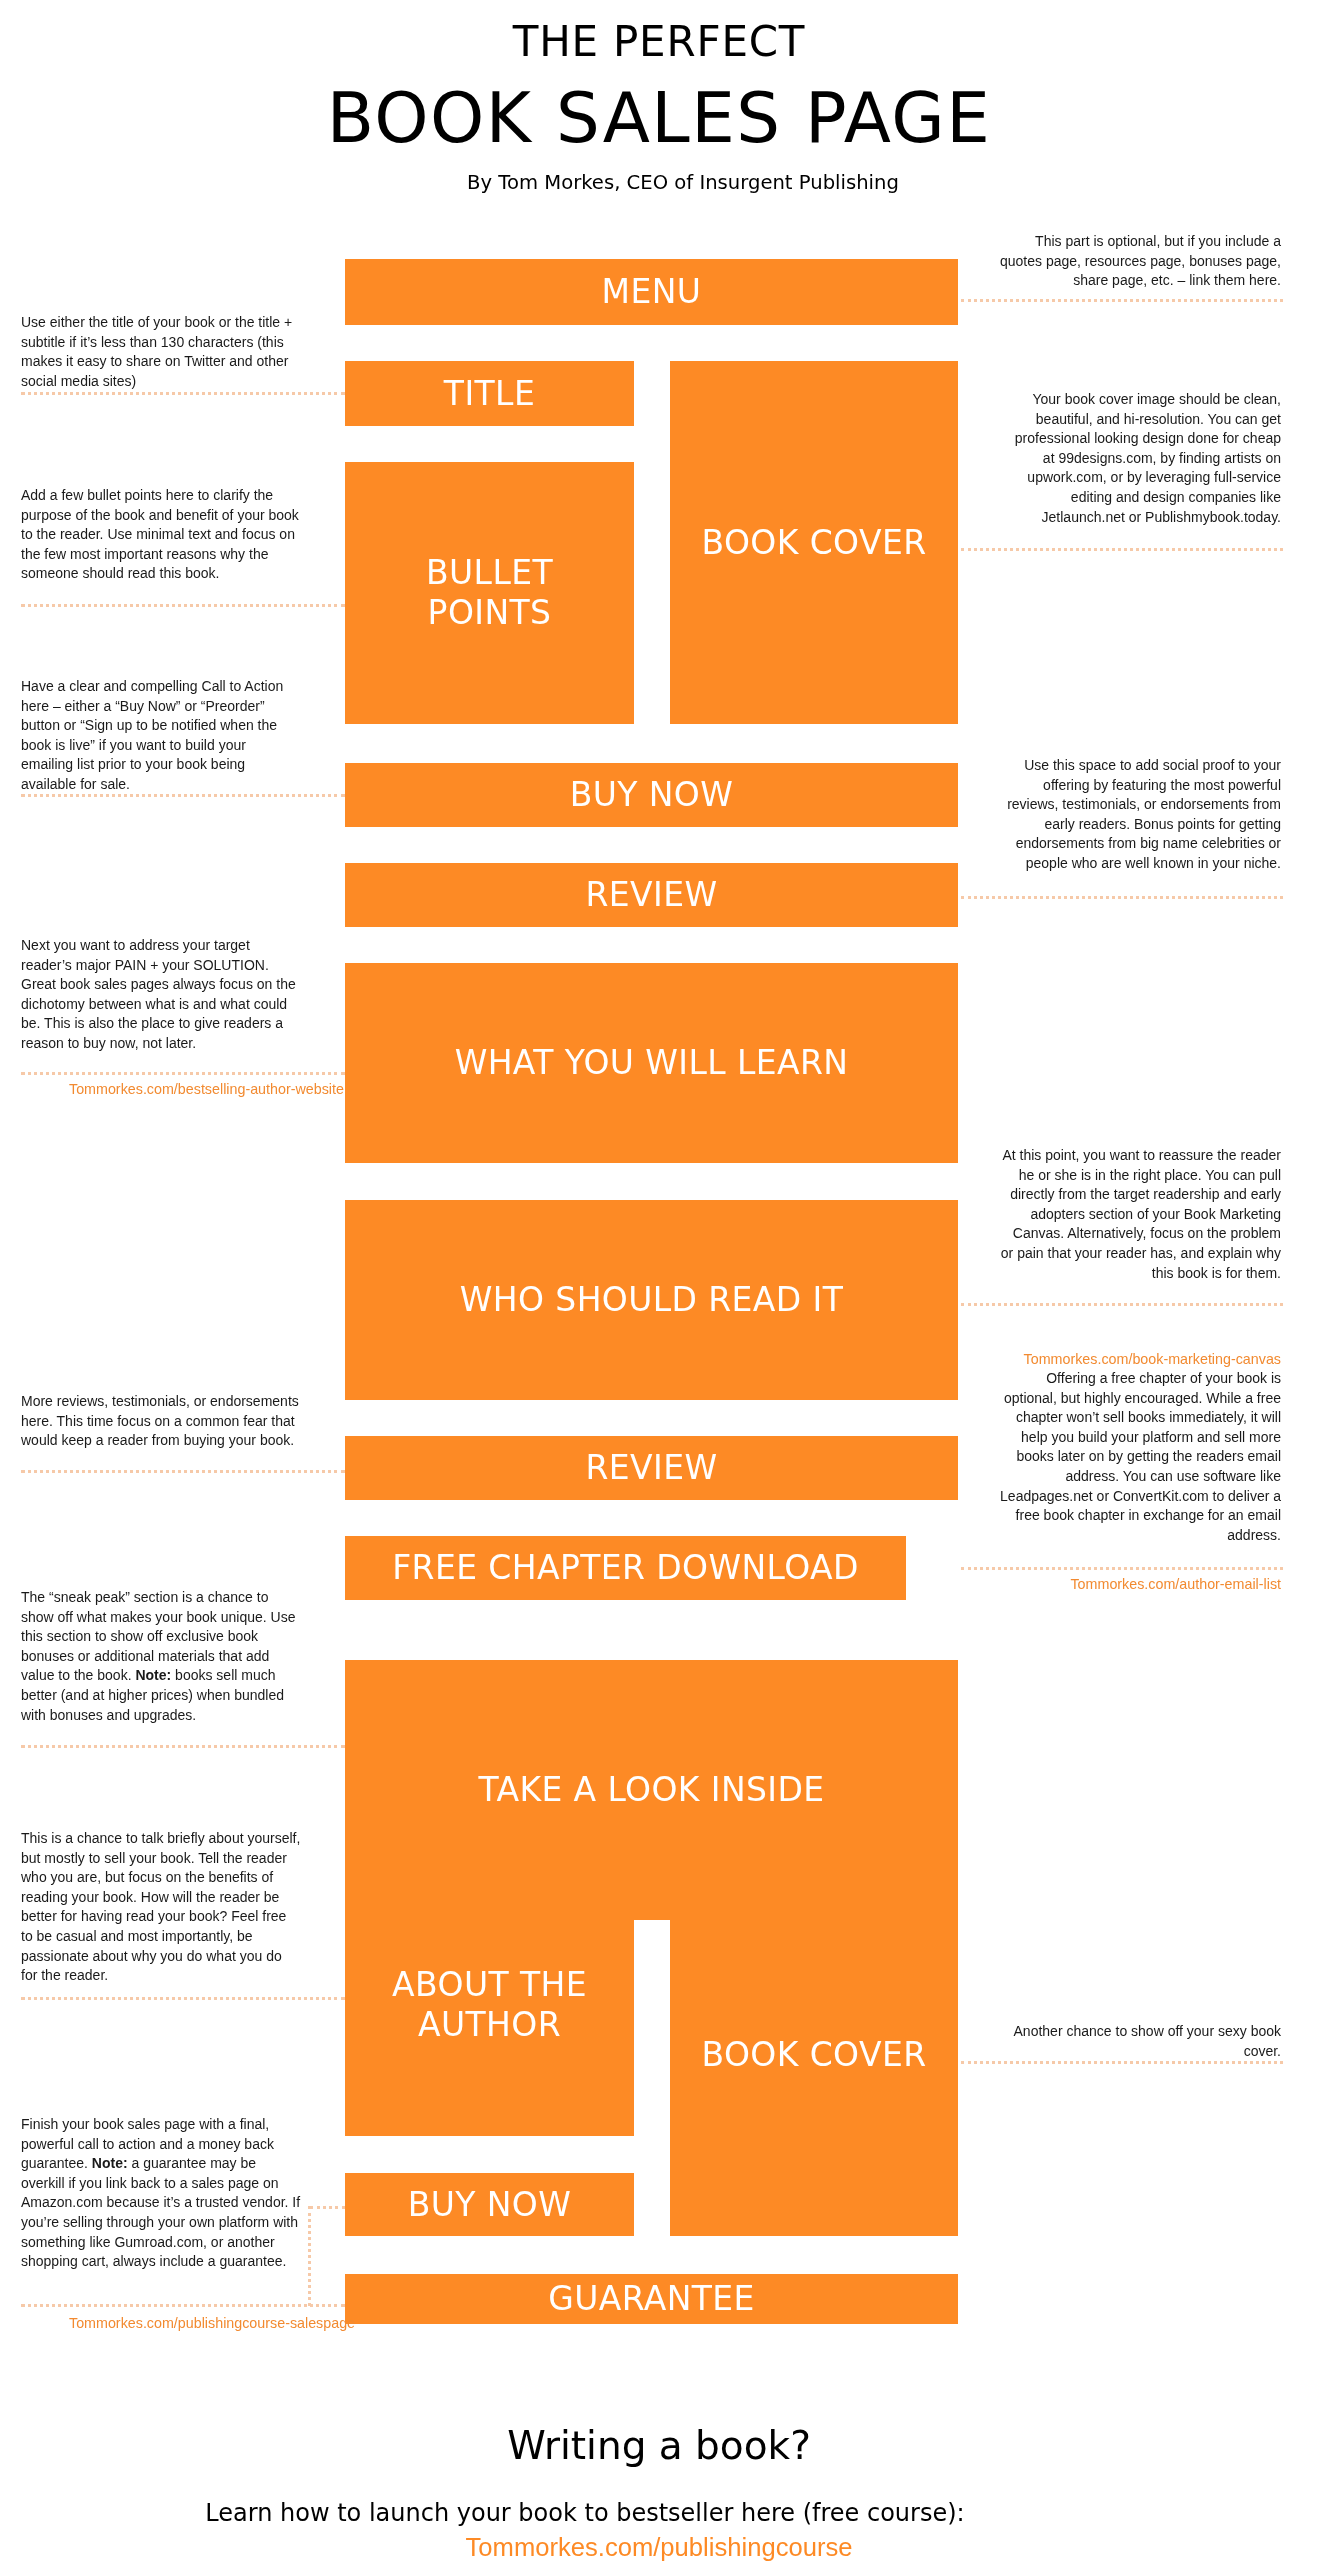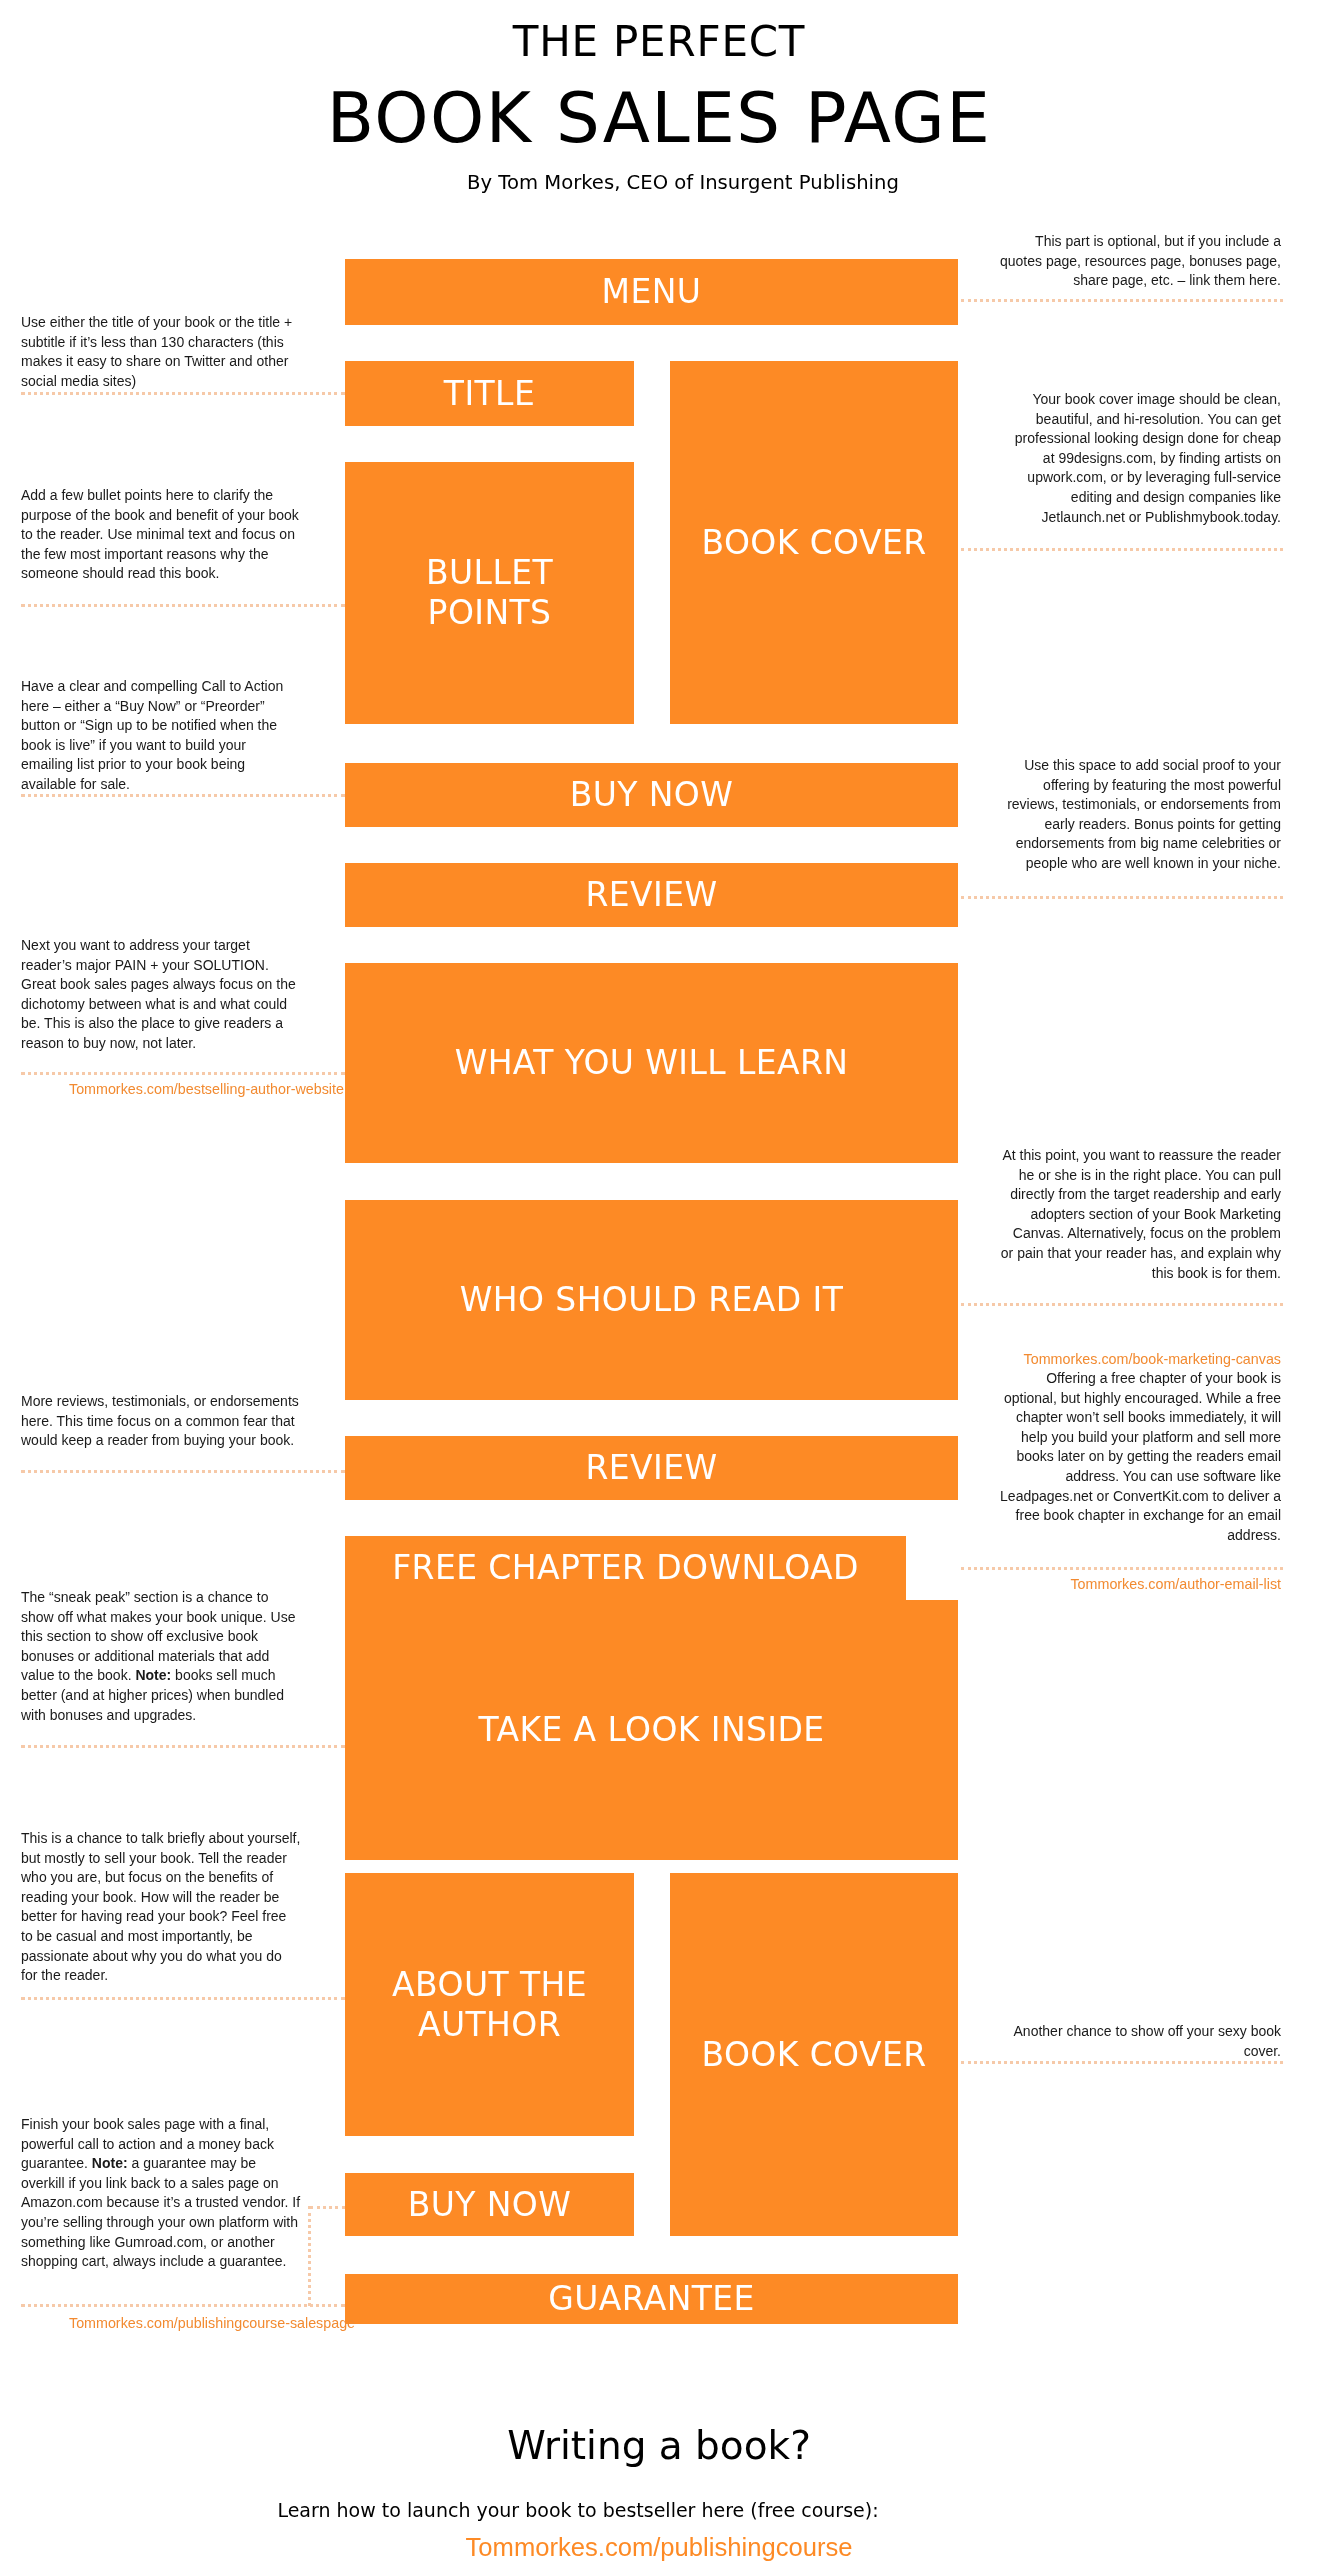--- a/index.html
+++ b/index.html
@@ -12,21 +12,21 @@
   .note { position:absolute; font-family:"Liberation Sans", sans-serif; font-size:14px; line-height:19.6px; color:#1a1a1a; }
   .note.left { left:21px; width:280px; text-align:left; }
   .note.right { left:1000px; width:281px; text-align:right; }
   .note b { font-weight:bold; }
   .link { position:absolute; font-family:"Liberation Sans", sans-serif; font-size:14.3px; color:#F28A30;margin-left:48px; }
   .link.left { left:21px; }
   .link.right { right:37px; text-align:right; }
   .dot-h { position:absolute; height:0; border-top:3px dotted #F6C9A8; }
   .dot-v { position:absolute; width:0; border-left:3px dotted #F6C9A8; }
   .cta1 { position:absolute; left:0; width:1318px; top:2423px; text-align:center; font-family:"DejaVu Sans", sans-serif; font-size:39px; color:#000; }
-  .cta2 { position:absolute; left:5px; width:1146px; top:2499px; text-align:center; font-family:"DejaVu Sans", sans-serif; font-size:19px; color:#000; }
+  .cta2 { position:absolute; left:12px; width:1146px; top:2499px; text-align:center; font-family:"DejaVu Sans", sans-serif; font-size:24px; color:#000; }
   .cta3 { position:absolute; left:0; width:1318px; top:2533px; text-align:center; font-family:Liberation Sans, sans-serif; font-size:25.6px; color:#FD8A25; }
 </style>
 </head>
 <body>
 
 <div class="hdr h1">THE PERFECT</div>
 <div class="hdr h2">BOOK SALES PAGE</div>
 <div class="hdr byline">By Tom Morkes, CEO of Insurgent Publishing</div>
 
 <div class="blk" style="left:345px;top:259px;width:613px;height:66px;">
@@ -52,21 +52,21 @@
   </div>
 <div class="blk" style="left:345px;top:1200px;width:613px;height:200px;">
     <span>WHO SHOULD READ IT</span>
   </div>
 <div class="blk" style="left:345px;top:1436px;width:613px;height:64px;">
     <span>REVIEW</span>
   </div>
 <div class="blk" style="left:345px;top:1536px;width:561px;height:64px;">
     <span>FREE CHAPTER DOWNLOAD</span>
   </div>
-<div class="blk" style="left:345px;top:1600px;width:613px;height:260px;">
+<div class="blk" style="left:345px;top:1660px;width:613px;height:260px;">
     <span>TAKE A LOOK INSIDE</span>
   </div>
 <div class="blk" style="left:345px;top:1873px;width:289px;height:263px;padding:0 30px;box-sizing:border-box;">
     <span>ABOUT THE AUTHOR</span>
   </div>
 <div class="blk" style="left:670px;top:1873px;width:288px;height:363px;">
     <span>BOOK COVER</span>
   </div>
 <div class="blk" style="left:345px;top:2173px;width:289px;height:63px;">
     <span>BUY NOW</span>

